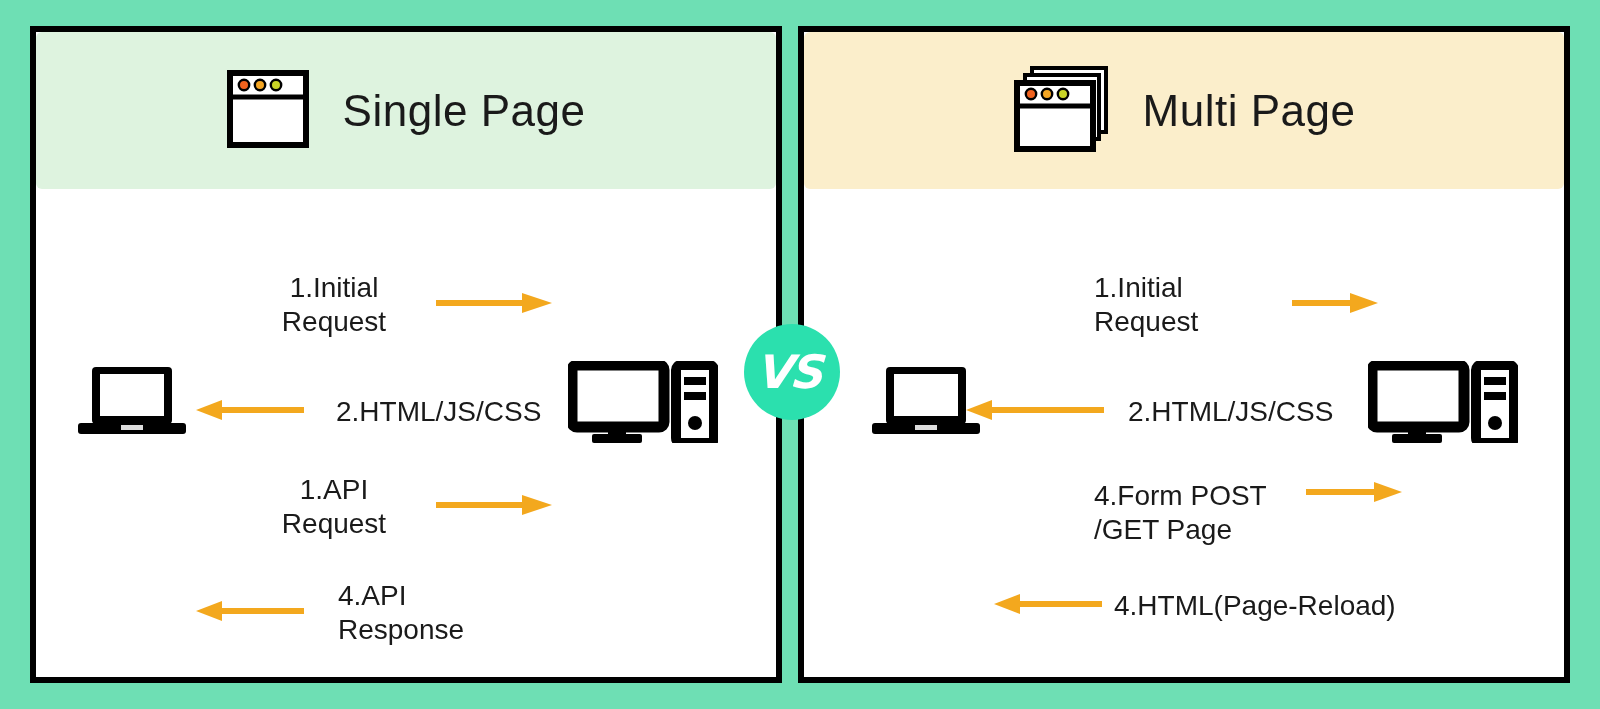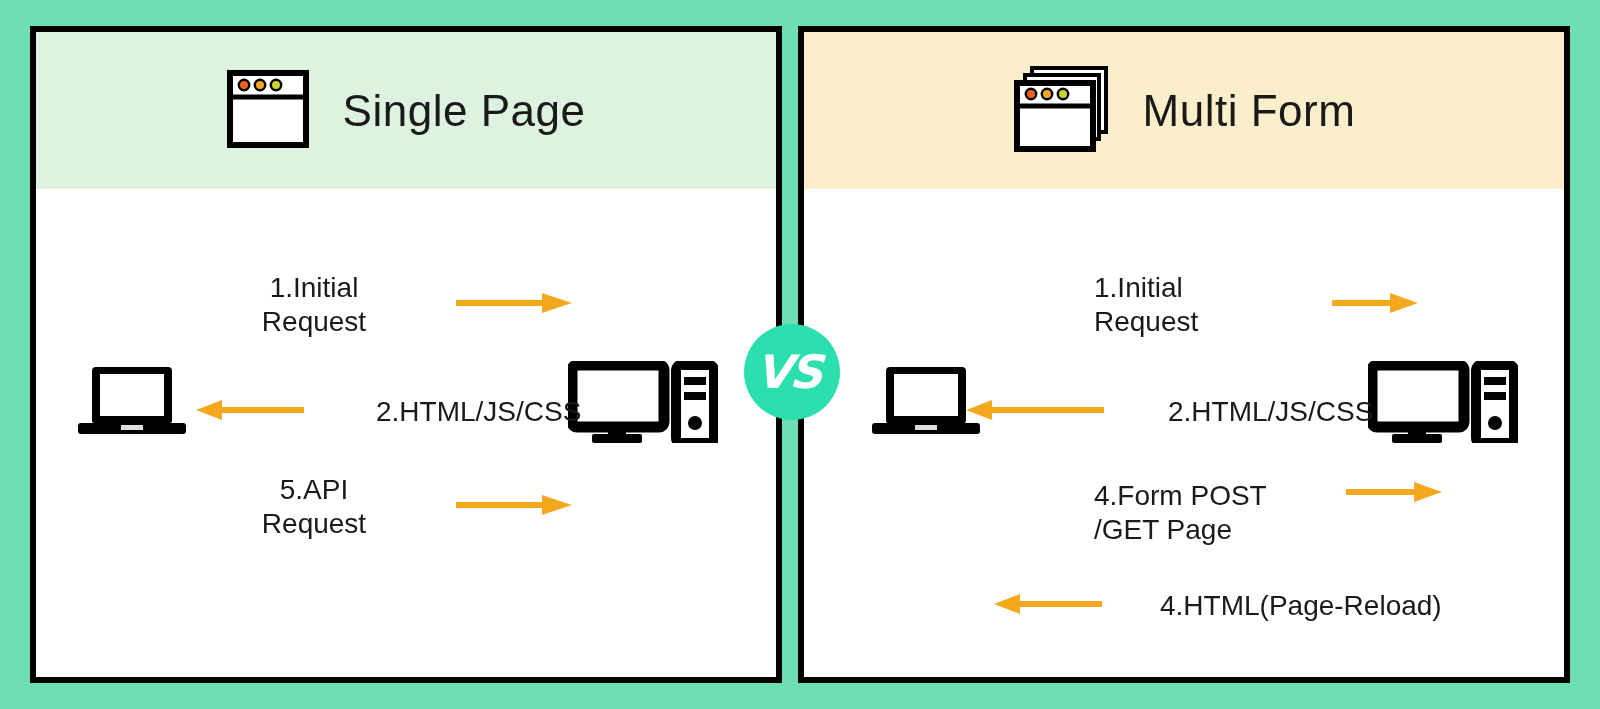--- a/index.html
+++ b/index.html
@@ -35,20 +35,21 @@
   .panel-header {
     position: absolute;
     top: 0;
     left: 0;
     right: 0;
     height: 157px;
     display: flex;
     align-items: center;
     justify-content: center;
     gap: 34px;
+    border-radius: 6px;
   }
   #panel-left  .panel-header { background: #DEF3DF; }
   #panel-right .panel-header { background: #FBEECB; }
 
   .panel-title {
     font-size: 44px;
     color: #1a1a1a;
     letter-spacing: .5px;
     line-height: 1;
     font-weight: 400;
@@ -64,21 +65,20 @@
   }
 
   
   .icon { display: block; }
 
   
   .flow-row {
     position: absolute;
     display: flex;
     align-items: center;
-    gap: 40px;
   }
   .flow-text {
     font-size: 28px;
     color: #1a1a1a;
     line-height: 1.22;
     white-space: pre-line;
     text-align: left;
   }
   .flow-text.left-align { text-align: left; }
 
@@ -173,49 +173,59 @@
         <span class="arrow">
           <svg width="110" height="26" viewBox="0 0 110 26" xmlns="http://www.w3.org/2000/svg">
             <line x1="22" y1="13" x2="108" y2="13" stroke="#F3A81E" stroke-width="6"></line>
             <polygon points="26,3 0,13 26,23" fill="#F3A81E"></polygon>
           </svg>
         </span>
         <span class="flow-text" style="margin-left:30px;">2.HTML/JS/CSS</span>
       </div>
 
       <div class="flow-row" style="left:98px; top:284px; width:520px; justify-content:center;">
-        <span class="flow-text" style="width:200px; text-align:center;">5.API
+        <span class="flow-text" style="width:200px; text-align:center;">1.API
 Request</span>
         <span class="arrow">
           <svg width="120" height="26" viewBox="0 0 120 26" xmlns="http://www.w3.org/2000/svg">
             <line x1="2" y1="13" x2="92" y2="13" stroke="#F3A81E" stroke-width="6"></line>
             <polygon points="88,3 118,13 88,23" fill="#F3A81E"></polygon>
           </svg>
         </span>
       </div>
 
+      <div class="flow-row" style="left:160px; top:390px; width:440px;">
+        <span class="arrow">
+          <svg width="110" height="26" viewBox="0 0 110 26" xmlns="http://www.w3.org/2000/svg">
+            <line x1="22" y1="13" x2="108" y2="13" stroke="#F3A81E" stroke-width="6"></line>
+            <polygon points="26,3 0,13 26,23" fill="#F3A81E"></polygon>
+          </svg>
+        </span>
+        <span class="flow-text" style="margin-left:32px; width:190px;">4.API
+Response</span>
+      </div>
 
     </div>
   </div>
 
   <div class="panel" id="panel-right">
 
     <div class="panel-header">
       <span class="icon">
         <svg width="96" height="88" viewBox="0 0 96 88" xmlns="http://www.w3.org/2000/svg">
           <rect x="19" y="3" width="74" height="64" fill="#ffffff" stroke="#000000" stroke-width="4"></rect>
           <rect x="12" y="10" width="74" height="64" fill="#ffffff" stroke="#000000" stroke-width="4"></rect>
           <rect x="4" y="18" width="76" height="66" fill="#ffffff" stroke="#000000" stroke-width="6"></rect>
           <line x1="4" y1="41" x2="80" y2="41" stroke="#000000" stroke-width="5"></line>
           <circle cx="18" cy="29" r="5.2" fill="#F0621E" stroke="#000000" stroke-width="2.4"></circle>
           <circle cx="34" cy="29" r="5.2" fill="#F5A623" stroke="#000000" stroke-width="2.4"></circle>
           <circle cx="50" cy="29" r="5.2" fill="#C8D426" stroke="#000000" stroke-width="2.4"></circle>
         </svg>
       </span>
-      <span class="panel-title">Multi Form</span>
+      <span class="panel-title">Multi Page</span>
     </div>
 
     <div class="panel-body">
 
       <span class="device" style="left:66px; top:174px;">
         <svg width="112" height="76" viewBox="0 0 112 76" xmlns="http://www.w3.org/2000/svg">
           <rect x="16" y="4" width="80" height="57" rx="4" fill="#000000"></rect>
           <rect x="24" y="11" width="64" height="42" fill="#ffffff"></rect>
           <rect x="2" y="60" width="108" height="11" rx="3" fill="#000000"></rect>
           <rect x="45" y="62" width="22" height="5" fill="#dddddd"></rect>
@@ -266,21 +276,21 @@
         </span>
       </div>
 
       <div class="flow-row" style="left:190px; top:400px;">
         <span class="arrow">
           <svg width="110" height="26" viewBox="0 0 110 26" xmlns="http://www.w3.org/2000/svg">
             <line x1="22" y1="13" x2="108" y2="13" stroke="#F3A81E" stroke-width="6"></line>
             <polygon points="26,3 0,13 26,23" fill="#F3A81E"></polygon>
           </svg>
         </span>
-        <span class="flow-text" style="margin-left:16px; white-space:nowrap;">4.HTML(Page-Reload)</span>
+        <span class="flow-text" style="margin-left:10px; white-space:nowrap;">4.HTML(Page-Reload)</span>
       </div>
 
     </div>
   </div>
 
   <div id="vs-badge">
     <span class="vs-text">VS</span>
   </div>
 
 </div>

